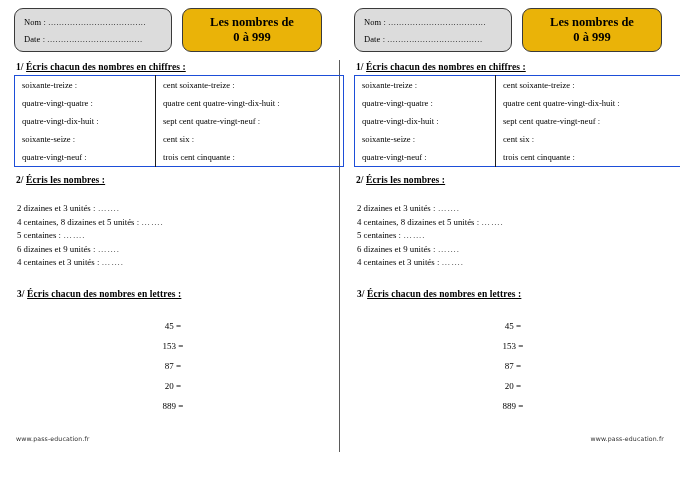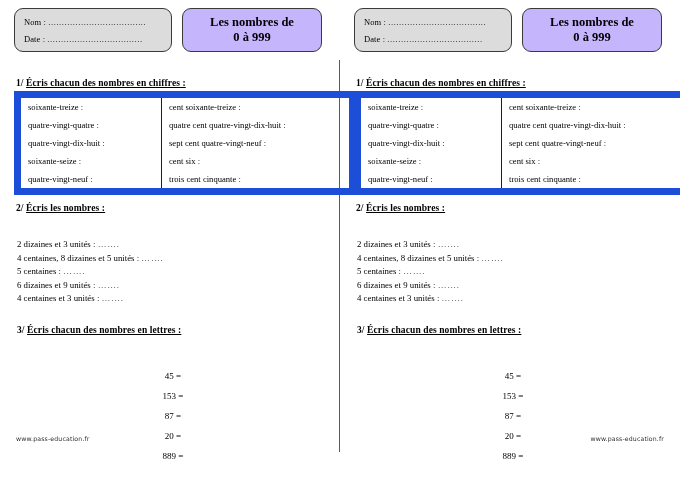--- a/index.html
+++ b/index.html
@@ -73,21 +73,21 @@
     letter-spacing: 0.1px;
   }
   .id-line .dots {
     letter-spacing: 0.6px;
   }
 
   .title-box {
     flex: 0 0 140px;
     height: 44px;
     box-sizing: border-box;
-    background: #c4b5fd;
+    background: #eab308;
     border: 1px solid #3a3a3a;
     border-radius: 9px;
     display: flex;
     flex-direction: column;
     align-items: center;
     justify-content: center;
     font-weight: bold;
     font-size: 12.5px;
     line-height: 15px;
     text-align: center;
@@ -101,24 +101,24 @@
     letter-spacing: 0.1px;
   }
   .ex-heading .num {
     text-decoration: none;
   }
   .ex-heading .txt {
     text-decoration: underline;
   }
 
   
-  .ex1-heading { margin: 22px 0 3px 2px; }
+  .ex1-heading { margin: 6px 0 3px 2px; }
 
   .ex1-table {
-    border: 7px solid #1d4ed8;
+    border: 1px solid #1d4ed8;
     border-collapse: collapse;
     width: 313px;
     table-layout: fixed;
   }
   .ex1-table td {
     border: none;
     font-size: 8.6px;
     line-height: 10px;
     padding: 4px 0 4px 7px;
     vertical-align: middle;
@@ -127,34 +127,34 @@
   .ex1-table td.col-a { width: 133px; }
   .ex1-table td.col-b {
     width: 180px;
     border-left: 1px solid #1d1d1d;
   }
 
   
   .ex2-heading { margin: 8px 0 8px 2px; }
 
   .ex2-list {
-    margin: 17px 0 0 3px;
+    margin: 9px 0 0 3px;
   }
   .ex2-item {
     font-size: 8.8px;
     line-height: 13.5px;
     white-space: nowrap;
   }
   .ex2-item .dots {
     letter-spacing: 0.8px;
     color: #2b2b2b;
   }
 
   
-  .ex3-heading { margin: 19px 0 17px 3px; }
+  .ex3-heading { margin: 19px 0 3px 3px; }
 
   .ex3-list {
     margin: 14px 0 0 4px;
   }
   .ex3-item {
     font-size: 9px;
     line-height: 20px;
     white-space: nowrap;
     text-align: center;
   }

